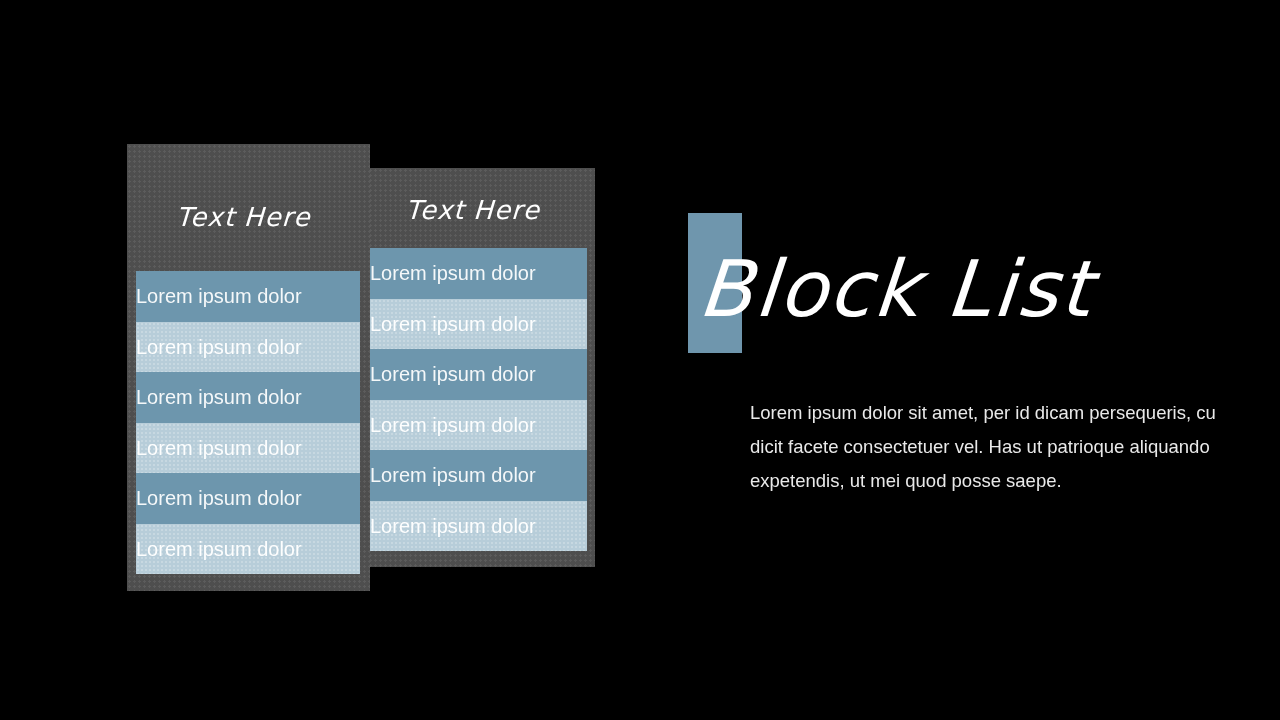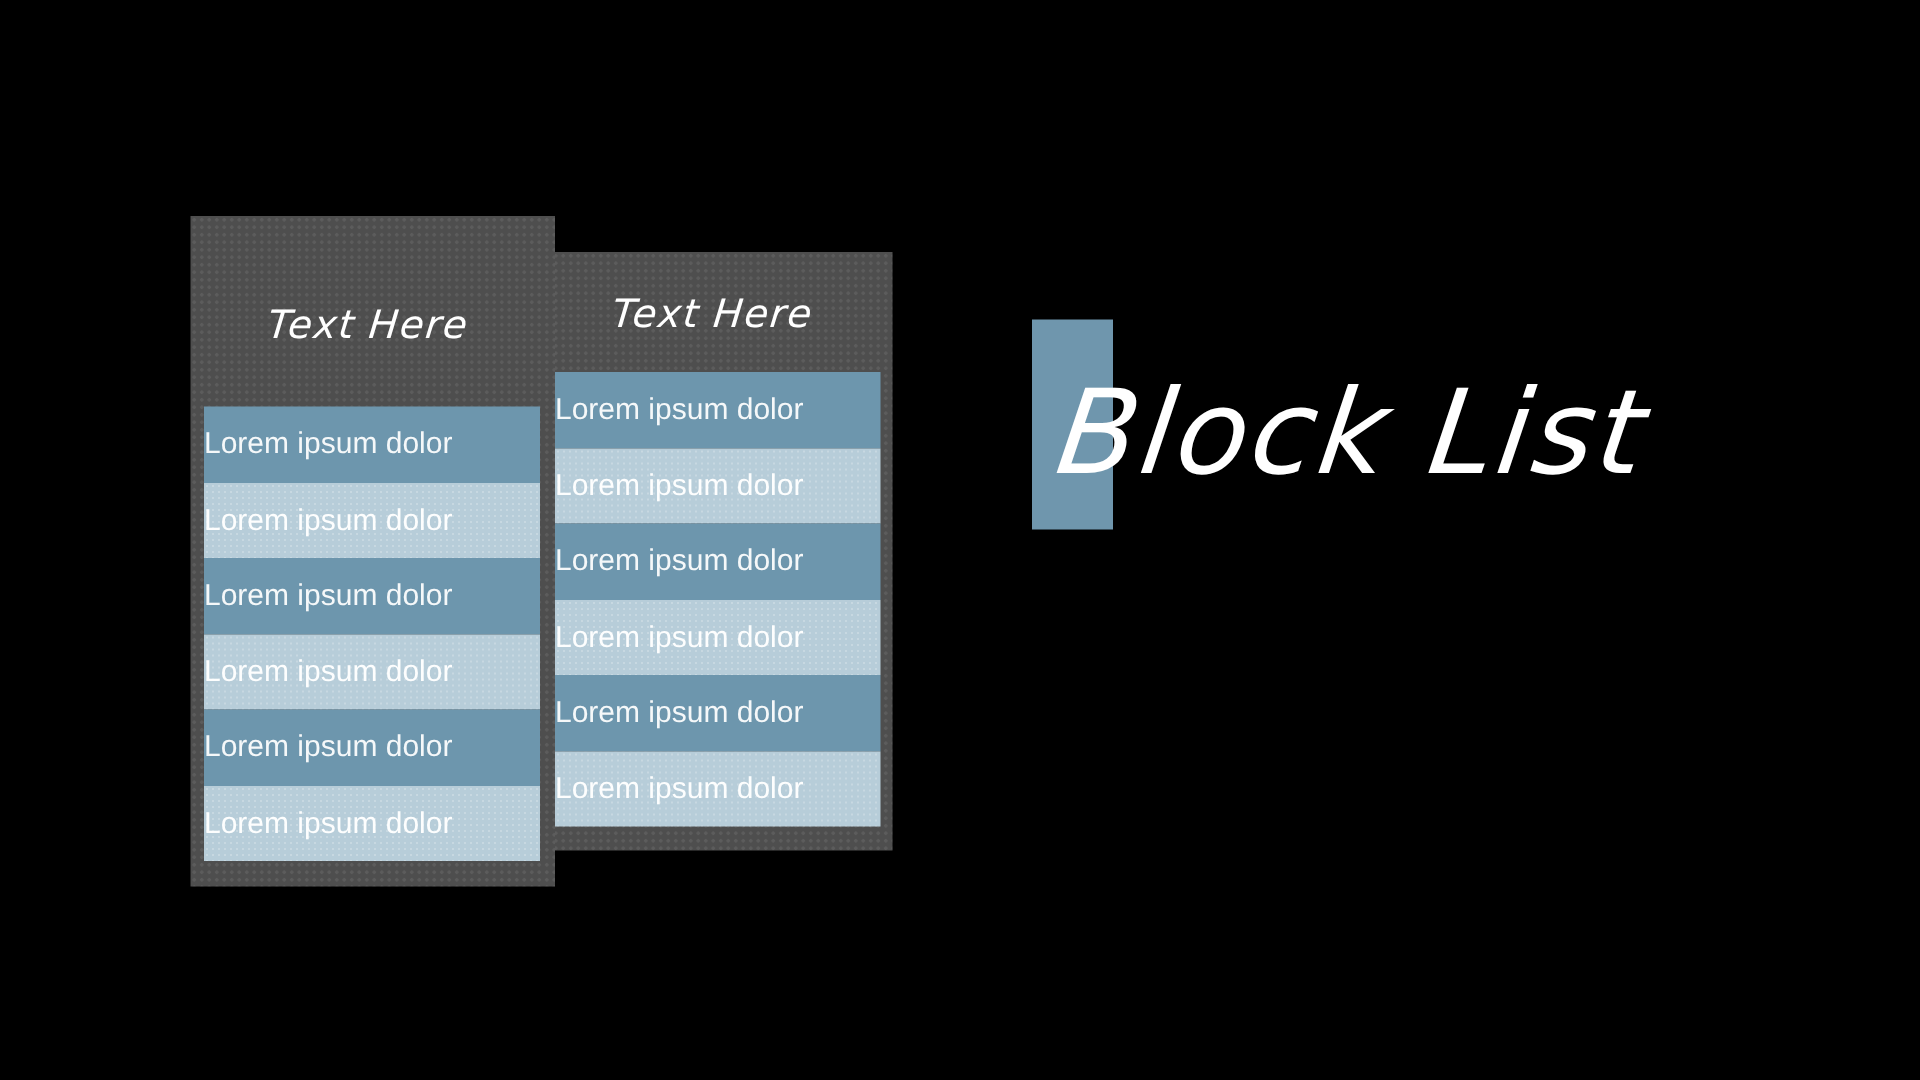--- a/index.html
+++ b/index.html
@@ -120,14 +120,19 @@
       <div class="row row-dark">Lorem ipsum dolor</div>
       <div class="row row-light">Lorem ipsum dolor</div>
       <div class="row row-dark">Lorem ipsum dolor</div>
       <div class="row row-light">Lorem ipsum dolor</div>
     </div>
   </div>
 
   <div class="accent-bar"></div>
   <h1 class="slide-title">Block List</h1>
 
+  <p class="slide-body">
+    <span>Lorem ipsum dolor sit amet, per id dicam persequeris, cu</span>
+    <span>dicit facete consectetuer vel. Has ut patrioque aliquando</span>
+    <span>expetendis, ut mei quod posse saepe.</span>
+  </p>
 
 </div>
 
 </body></html>

